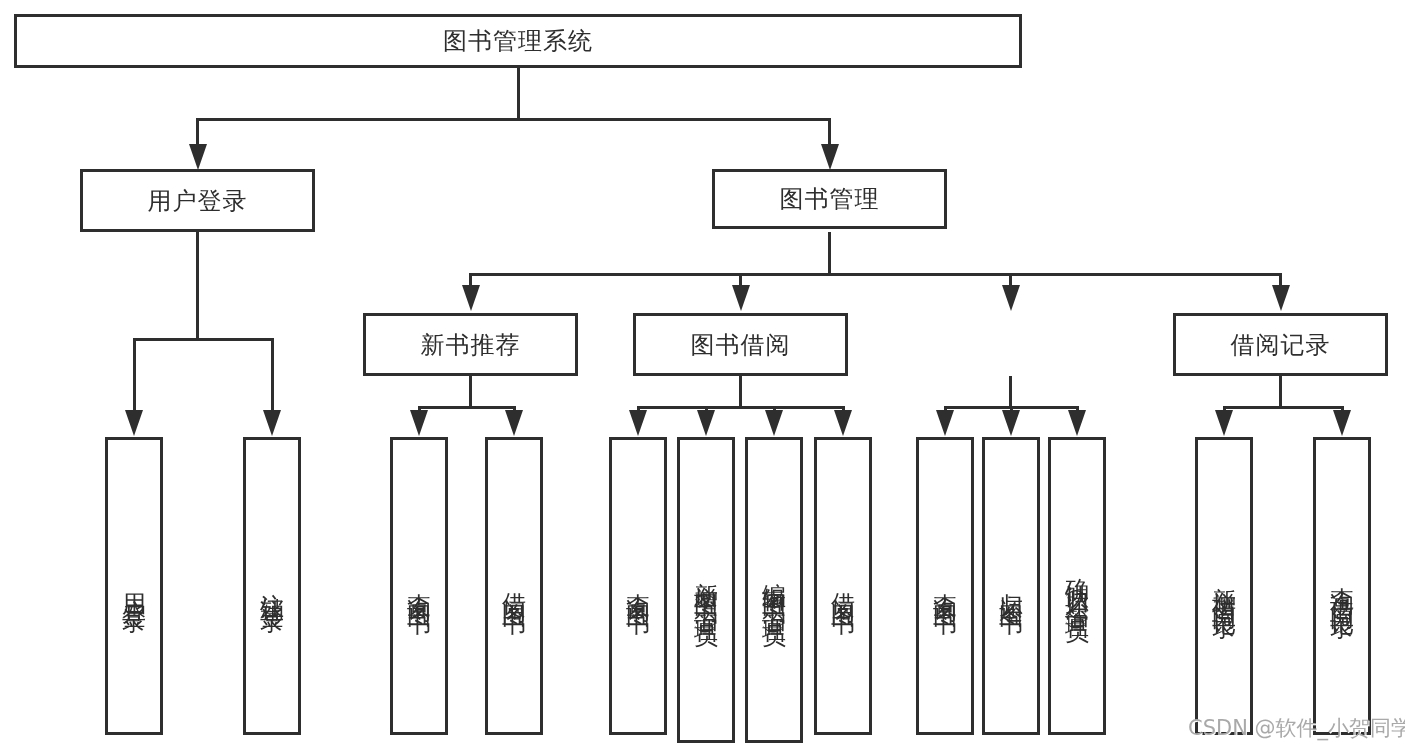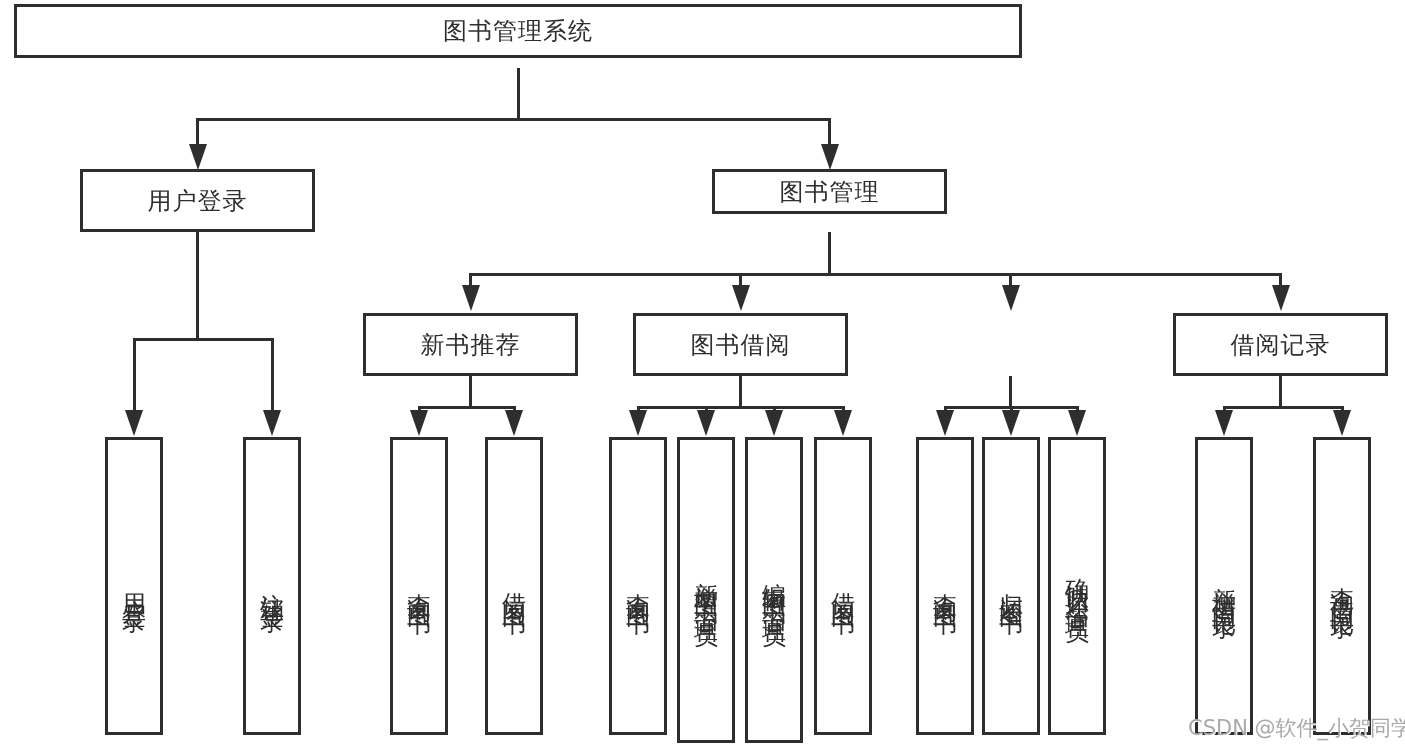--- a/index.html
+++ b/index.html
@@ -47,35 +47,35 @@
     color: #a9a9a9;
     text-shadow: 1px 1px 0 #ffffff;
     white-space: nowrap;
   }
 </style>
 </head>
 <body>
 
 <div class="canvas">
 
-  <div class="box" style="left:14px; top:4px; width:1008px; height:54px;">
+  <div class="box" style="left:14px; top:14px; width:1008px; height:54px;">
     <span class="hlabel">图书管理系统</span>
   </div>
 
   <div class="vl" style="left:517px; top:68px; height:53px;"></div>
   <div class="hl" style="left:196px; top:118px; width:635px;"></div>
   <div class="vl" style="left:196px; top:118px; height:28px;"></div>
   <div class="vl" style="left:828px; top:118px; height:28px;"></div>
   <div class="ah" style="left:189px; top:144px;"></div>
   <div class="ah" style="left:821px; top:144px;"></div>
 
   <div class="box" style="left:80px; top:169px; width:235px; height:63px;">
     <span class="hlabel">用户登录</span>
   </div>
-  <div class="box" style="left:712px; top:169px; width:235px; height:45px;">
+  <div class="box" style="left:712px; top:169px; width:235px; height:60px;">
     <span class="hlabel">图书管理</span>
   </div>
 
   <div class="vl" style="left:196px; top:232px; height:109px;"></div>
   <div class="hl" style="left:133px; top:338px; width:141px;"></div>
   <div class="vl" style="left:133px; top:338px; height:74px;"></div>
   <div class="vl" style="left:271px; top:338px; height:74px;"></div>
   <div class="ah" style="left:125px; top:410px;"></div>
   <div class="ah" style="left:263px; top:410px;"></div>
 

